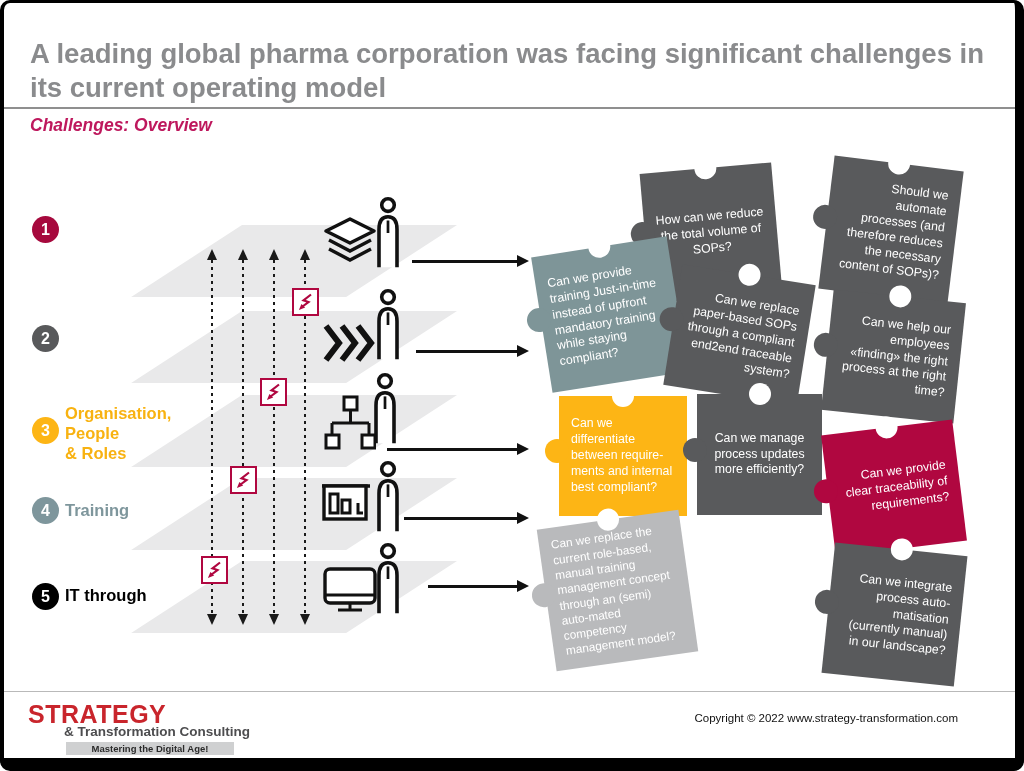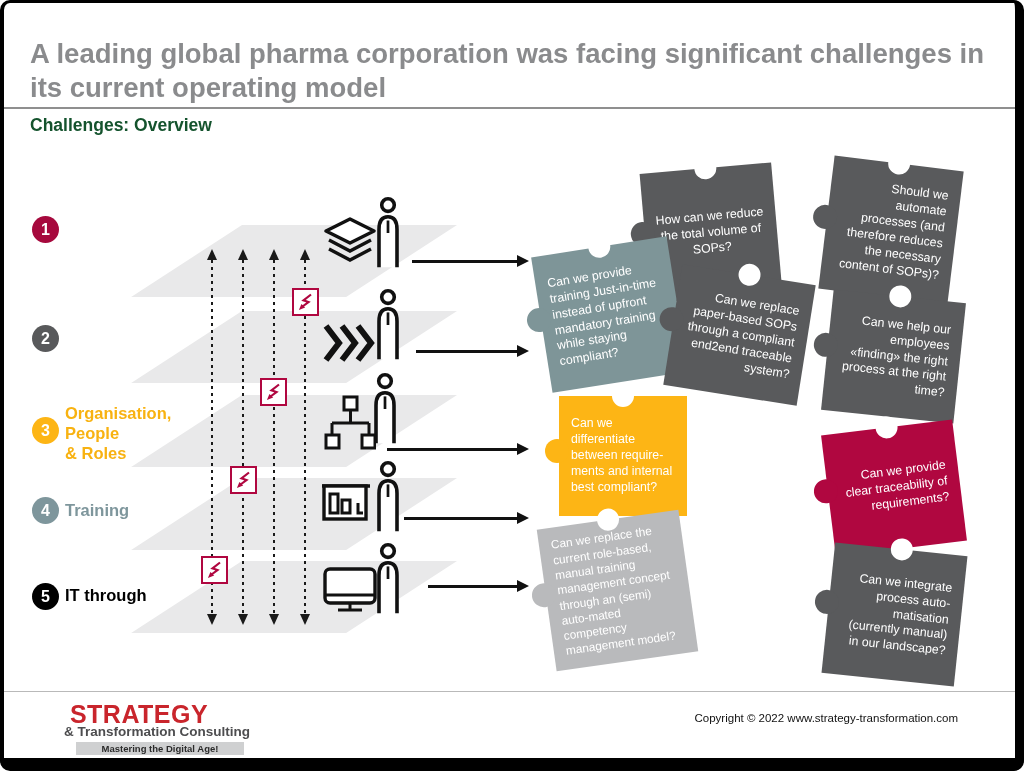--- a/index.html
+++ b/index.html
@@ -3,21 +3,21 @@
 <meta charset="utf-8">
 <style>
   html,body{margin:0;padding:0;background:#fff;font-family:"Liberation Sans",sans-serif;}
   .slide{position:relative;width:1024px;height:771px;box-sizing:border-box;background:#fff;
          border:solid #000;border-width:3px 9px 13px 4px;border-radius:10px;overflow:hidden;}
 
   
   .title{position:absolute;left:26px;top:34px;width:965px;font-size:27.5px;font-weight:bold;
          color:#8a8b8d;line-height:1.24;}
   .hdivider{position:absolute;left:0;right:0;top:104px;height:2px;background:#8f8f8f;}
-  .subtitle{position:absolute;left:26px;top:112px;font-size:17.5px;font-weight:bold;color:#14532d;}
+  .subtitle{position:absolute;left:26px;top:112px;font-size:17.5px;font-weight:bold;font-style:italic;color:#be185d;}
 
   
   .plane{position:absolute;left:238px;width:215px;height:72px;background:#e9e9ea;
          transform:skewX(-57deg);transform-origin:0 0;z-index:1;}
   .p1{top:222px}.p2{top:308px}.p3{top:392px}.p4{top:475px}.p5{top:558px}
 
   .varrow{position:absolute;top:257px;height:354px;width:2px;z-index:2;
           background:repeating-linear-gradient(#1a1a1a 0 3px,transparent 3px 7px);}
   .varrow::before{content:"";position:absolute;top:-11px;left:-4px;
           border-left:5px solid transparent;border-right:5px solid transparent;border-bottom:11px solid #1a1a1a;}
@@ -69,23 +69,23 @@
   .pp6{left:555px;top:393px;width:128px;height:120px}
   .pp7{left:693px;top:391px;width:125px;height:121px}
   .pp8{left:824px;top:424px;width:132px;height:122px;transform:rotate(-7deg)}
   .pp9{left:542px;top:516px;width:143px;height:143px;transform:rotate(-8deg);font-size:11.8px}
   .pp10{left:695px;top:515px;width:121px;height:118px}
   .pp11{left:824px;top:546px;width:133px;height:131px;transform:rotate(6deg)}
 
   
   .fdivider{position:absolute;left:0;right:0;top:688px;height:1px;background:#b9b9b9;}
   .flogo{position:absolute;left:24px;top:699px;z-index:2;}
-  .logo1{font-size:25px;font-weight:800;color:#c9252c;letter-spacing:.5px;line-height:1;text-align:center;}
+  .logo1{font-size:25px;font-weight:800;color:#c9252c;letter-spacing:.5px;line-height:1;}
   .logo2{font-size:13.5px;font-weight:bold;color:#4d4d4f;margin:-2px 0 0 36px;line-height:1.1;}
-  .logo3{margin:2px 0 0 48px;background:#cfd0d1;color:#2b2b2b;font-size:9.5px;font-weight:bold;
+  .logo3{margin:2px 0 0 38px;background:#cfd0d1;color:#2b2b2b;font-size:9.5px;font-weight:bold;
          text-align:center;padding:1px 8px;width:152px;}
   .copyright{position:absolute;right:57px;top:709px;font-size:11.5px;color:#111;}
 </style>
 </head>
 <body>
 
 <div class="slide">
 
   <div class="title">A leading global pharma corporation was facing significant challenges in its current operating model</div>
   <div class="hdivider"></div>
@@ -238,20 +238,23 @@
     </div>
   <div class="piece pp4 cdark ta-r">
       <span class="ptxt">Can we replace paper-based SOPs through a compliant end2end traceable system?</span>
     </div>
   <div class="piece pp5 cdark ta-r">
       <span class="ptxt">Can we help our employees «finding» the right process at the right time?</span>
     </div>
   <div class="piece pp6 cyellow ta-l">
       <span class="ptxt">Can we differentiate between require-ments and internal best compliant?</span>
     </div>
+  <div class="piece pp7 cdark ta-c">
+      <span class="ptxt">Can we manage process updates more efficiently?</span>
+    </div>
   <div class="piece pp8 cred ta-r">
       <span class="ptxt">Can we provide clear traceability of requirements?</span>
     </div>
   <div class="piece pp9 clight ta-l">
       <span class="ptxt">Can we replace the current role-based, manual training management concept through an (semi) auto-mated competency management model?</span>
     </div>
   <div class="piece pp11 cdark ta-r">
       <span class="ptxt">Can we integrate process auto-matisation (currently manual) in our landscape?</span>
     </div>
 

